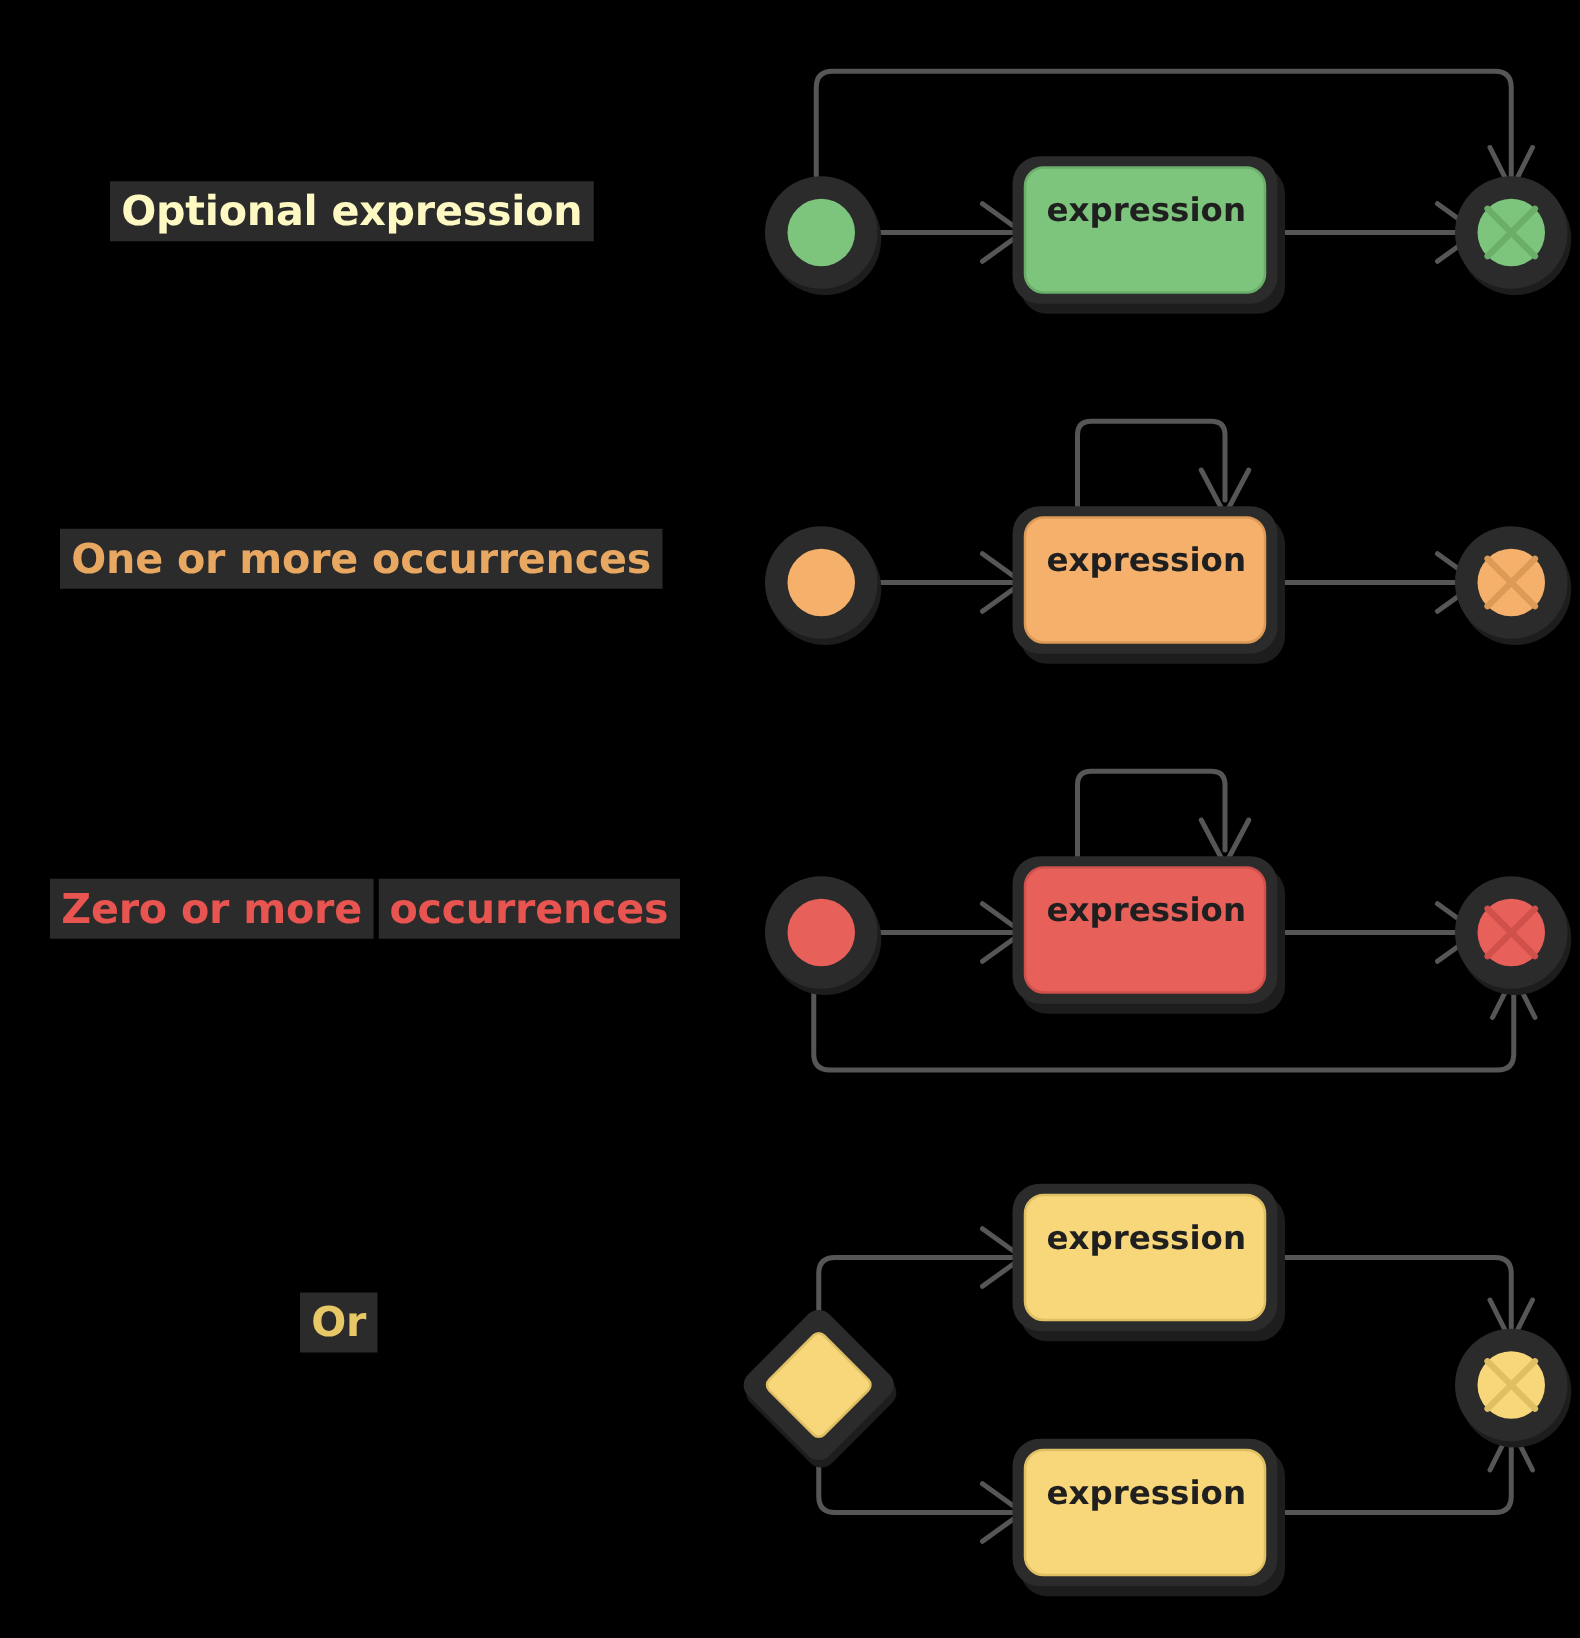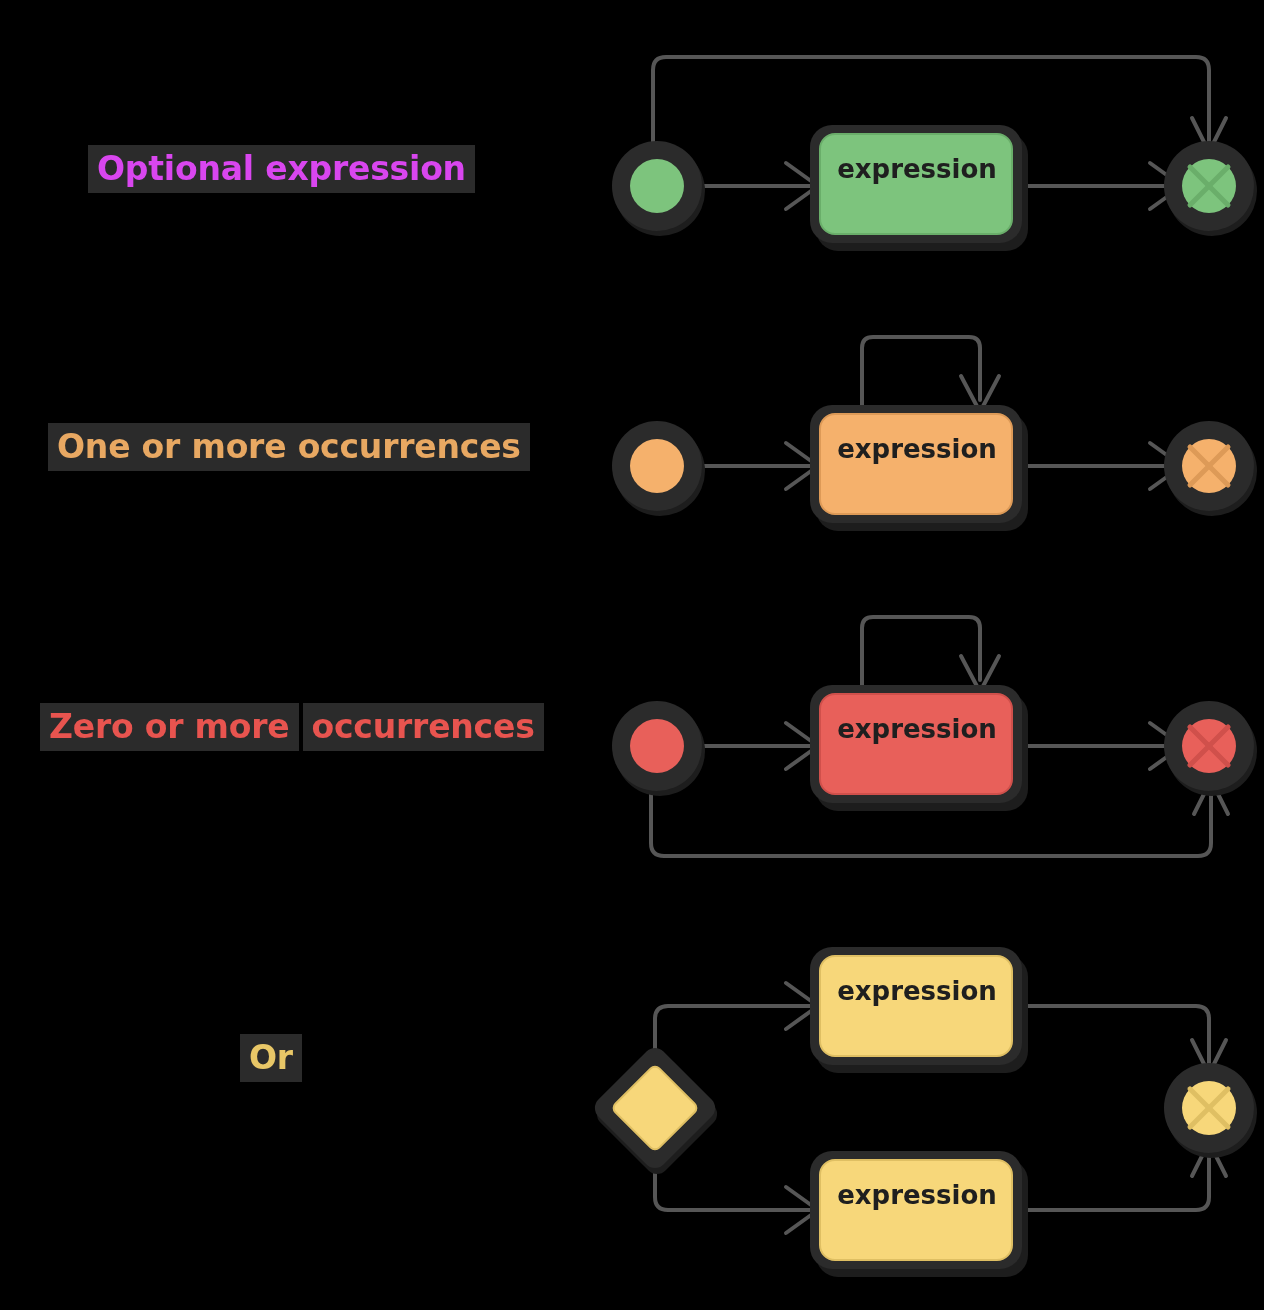--- a/index.html
+++ b/index.html
@@ -36,21 +36,21 @@
     line-height: 48px;
     padding: 0 9px;
     letter-spacing: -0.2px;
     display: inline-block;
   }
   #label-optional { left: 88px; top: 145px; }
   #label-oneormore { left: 48px; top: 423px; }
   #label-zeroormore { left: 40px; top: 703px; }
   #label-or { left: 240px; top: 1034px; }
 
-  .lbl-green  { color: #d946ef; }
+  .lbl-green  { color: #fef9c3; }
   .lbl-orange { color: #e8a862; }
   .lbl-red    { color: #e8544f; }
   .lbl-yellow { color: #e8c767; text-align: right; }
 
   .chip-gap { width: 4px; background: #000; height: 48px; display:inline-block; }
 
   
   svg.diagram {
     position: absolute;
     left: 0;

